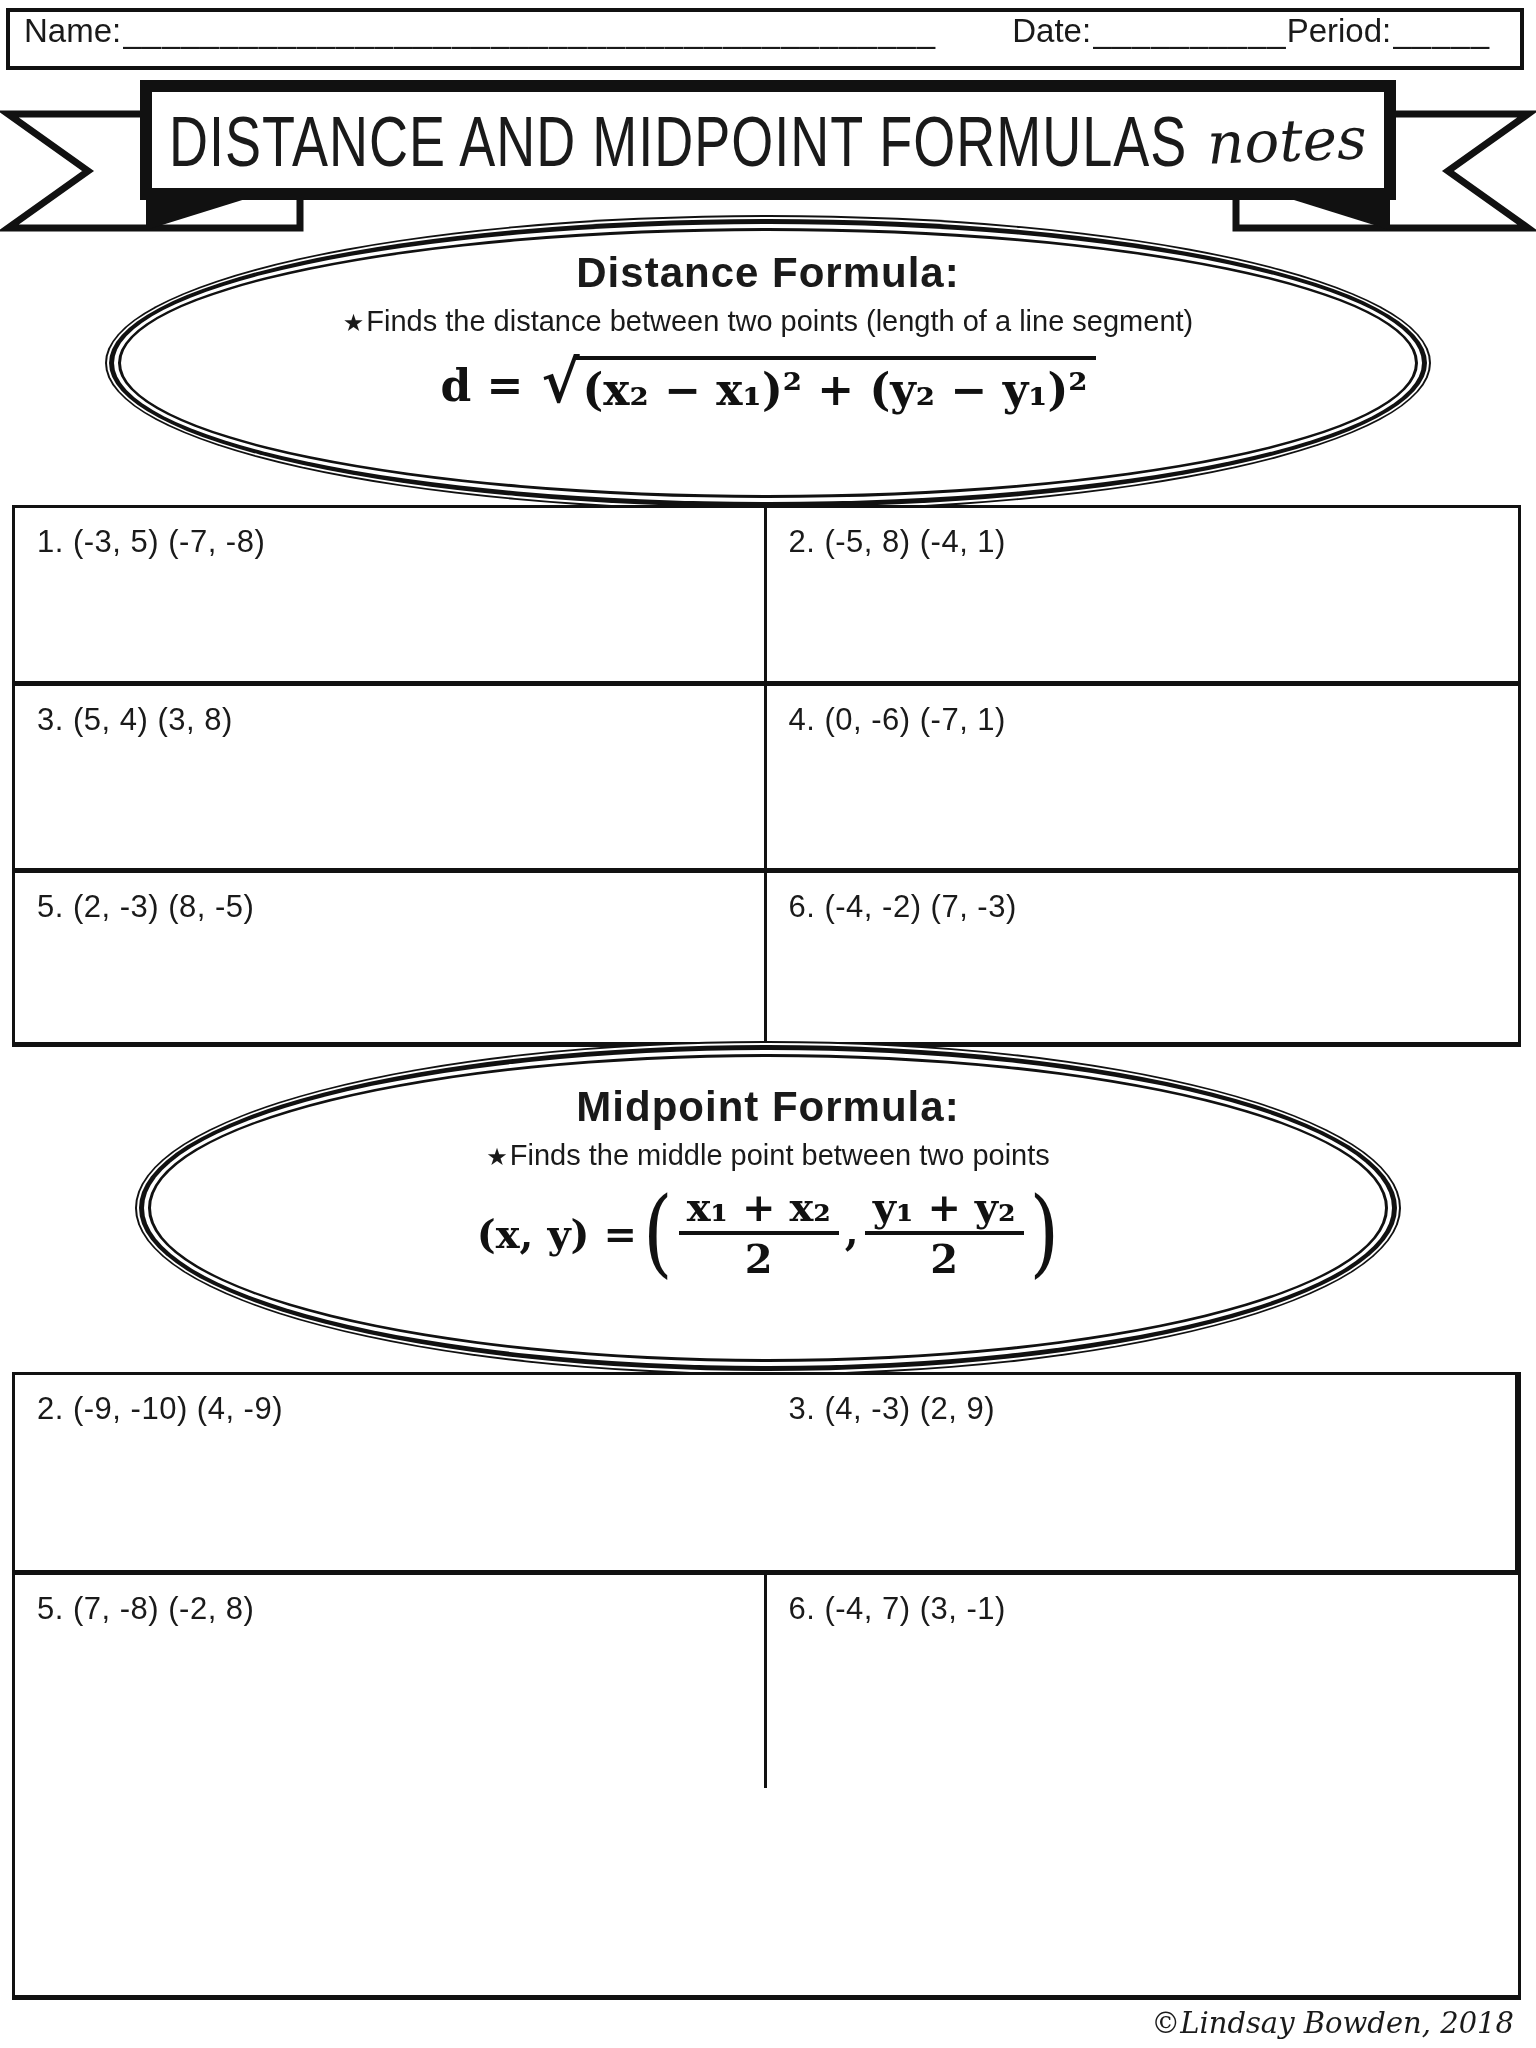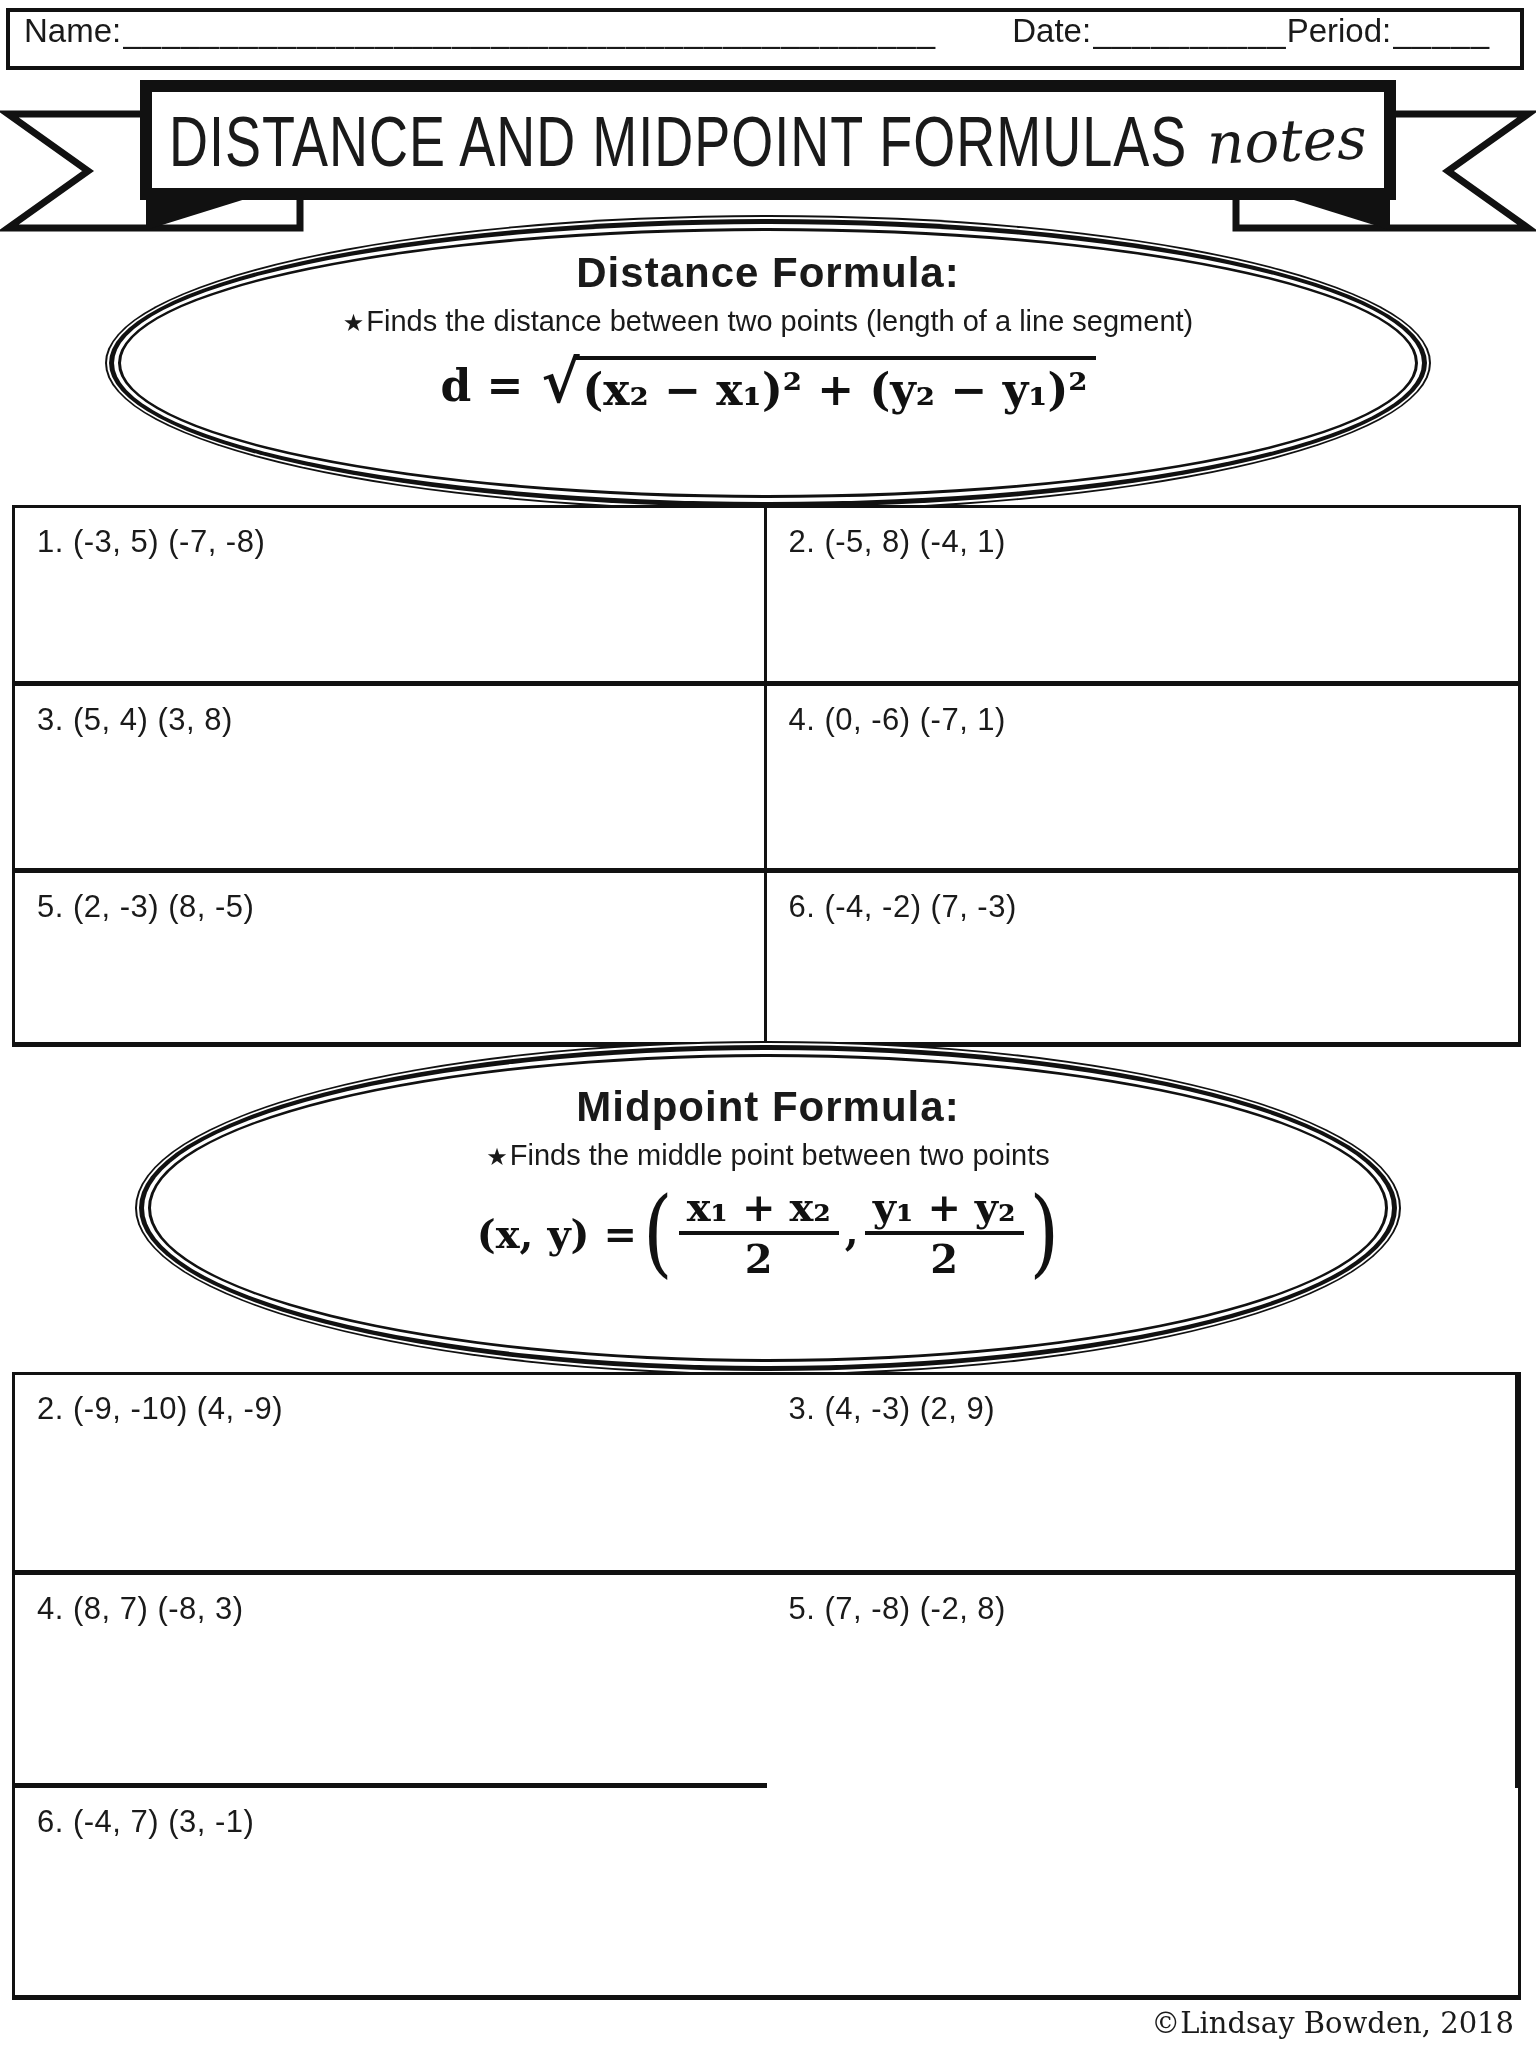--- a/index.html
+++ b/index.html
@@ -80,21 +80,21 @@
   .pcell {
     box-sizing:border-box; padding:16px 10px 0 22px;
     font-size:31px; letter-spacing:0.5px;
   }
   .pcell.colL { border-right:3px solid #111; }
   .pcell.rowT { border-bottom:5px solid #111; }
 
   
   .footer-credit {
     position:absolute; right:22px; top:2006px;
-    font-family:"DejaVu Serif", serif; font-size:29px;
+    font-family:"DejaVu Serif", serif; font-style:italic; font-size:29px;
   }
 </style>
 </head>
 <body>
 
 <div class="page">
 
   <div class="header-box">
     <span class="hlabel">Name:</span>
     <span class="hline grow">__________________________________________</span>
@@ -164,20 +164,19 @@
         <span class="num">y₁ + y₂</span>
         <span class="den">2</span>
       </span>
       <span class="bigparen">)</span>
     </div>
   </div>
 
   <div class="ptable ptable-2">
     <div class="pcell rowT">2. (-9, -10) (4, -9)</div>
     <div class="pcell colL rowT">3. (4, -3) (2, 9)</div>
-    <div class="pcell rowT">4. (8, 7) (-8, 3)</div>
     <div class="pcell colL">5. (7, -8) (-2, 8)</div>
     <div class="pcell">6. (-4, 7) (3, -1)</div>
   </div>
 
   <div class="footer-credit">©Lindsay Bowden, 2018</div>
 
 </div>
 
 </body></html>

